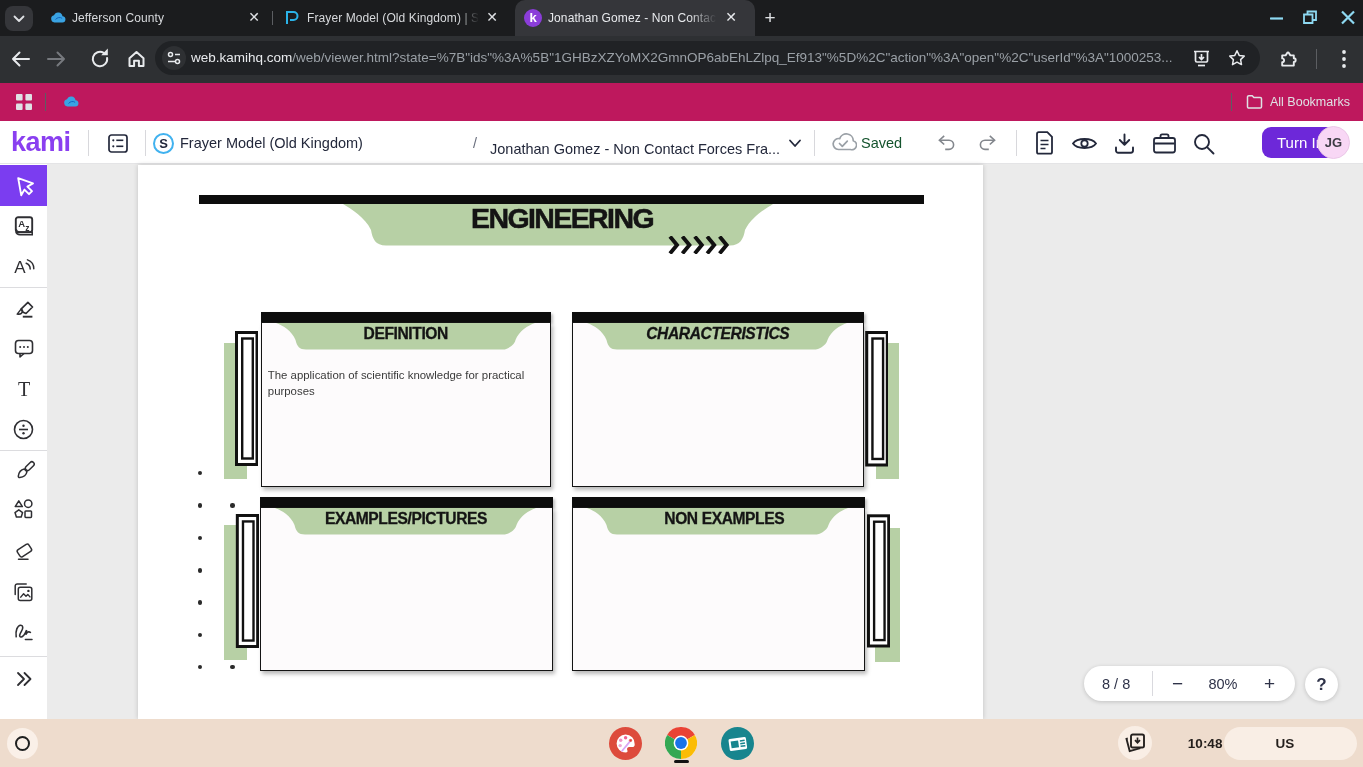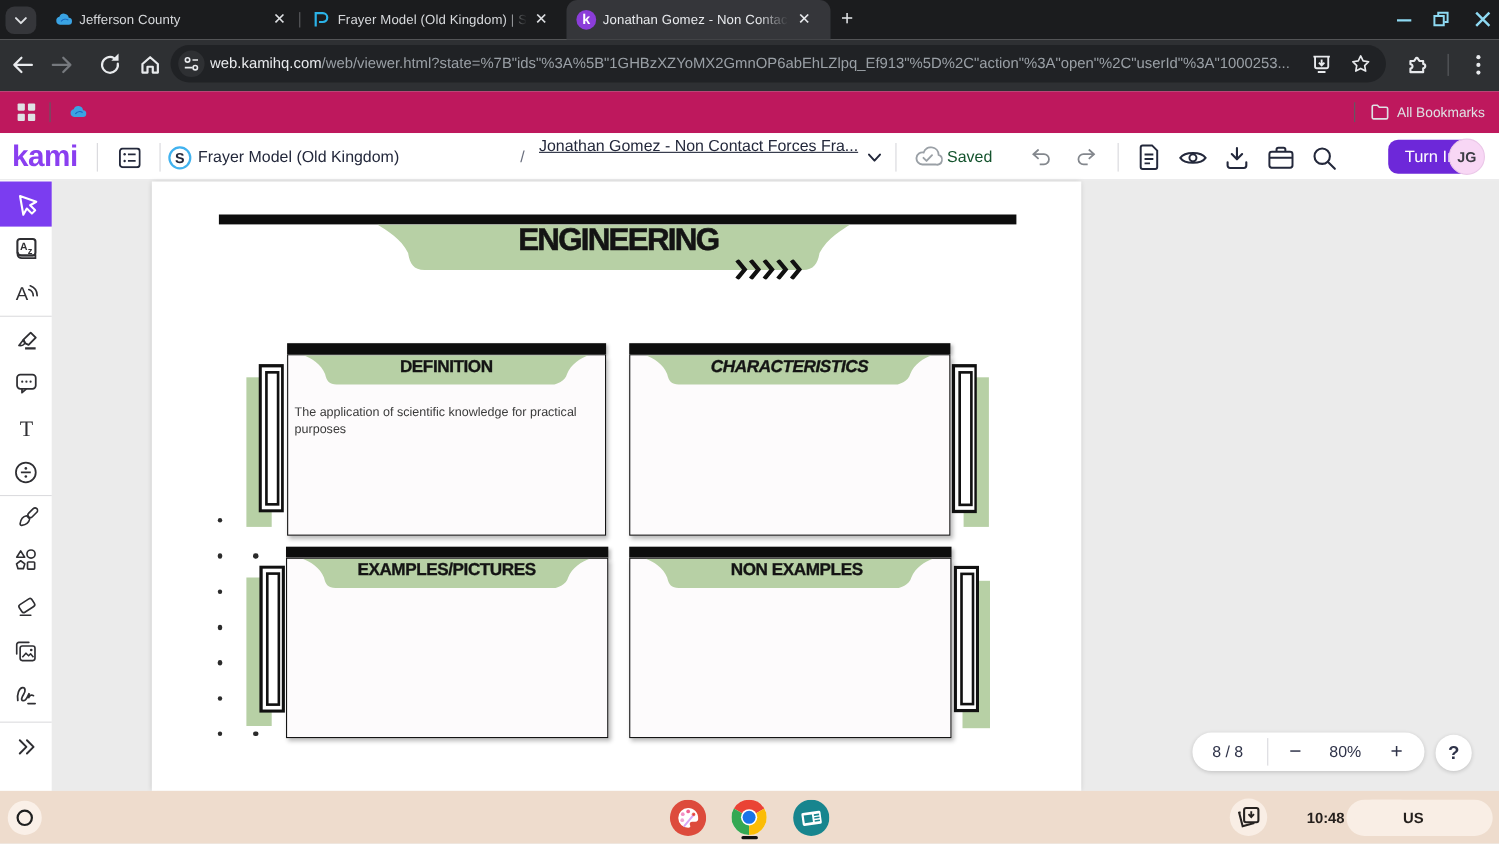--- a/index.html
+++ b/index.html
@@ -161,21 +161,21 @@
       <rect x="1" y="1" width="18" height="17" rx="2.5" fill="none" stroke="#23283b" stroke-width="1.7"></rect>
       <circle cx="5.3" cy="6.3" r="1.1" fill="#23283b"></circle>
         <path d="M8.3 6.3 h7" stroke="#23283b" stroke-width="1.6"></path>
       <circle cx="5.3" cy="12.3" r="1.1" fill="#23283b"></circle>
         <path d="M8.3 12.3 h7" stroke="#23283b" stroke-width="1.6"></path>
     </svg>
     <div class="ksep" style="left:145px;"></div>
     <div class="abs" style="left:153px;top:12px;width:21px;height:21px;border-radius:50%;border:2px solid #41b2ef;color:#23283b;font-weight:bold;font-size:13px;text-align:center;line-height:17px;">S</div>
     <div class="abs ktitle" style="left:180px;top:14px;">Frayer Model (Old Kingdom)</div>
     <div class="abs ktitle" style="left:473px;top:14px;color:#6a6f7e;">/</div>
-    <div class="abs ktitle" style="left:490px;top:4px;text-decoration:underline;">Jonathan Gomez - Non Contact Forces Fra...</div>
+    <div class="abs ktitle" style="left:490px;top:20px;">Jonathan Gomez - Non Contact Forces Fra...</div>
     <svg class="abs" style="left:787px;top:17px;" width="16" height="11" viewBox="0 0 16 11">
         <path d="M3 2.5 L8 8 L13 2.5" stroke="#23283b" stroke-width="1.8" fill="none" stroke-linecap="round" stroke-linejoin="round"></path>
       </svg>
     <div class="ksep" style="left:814px;"></div>
     <svg class="abs" style="left:830px;top:12px;" width="27" height="20" viewBox="0 0 27 20">
       <path d="M20.5 16.5 h-12 a5.5 5.5 0 1 1 1.2-10.9 a7 7 0 0 1 13.6 2.1 a4.4 4.4 0 0 1 -2.8 8.8z" fill="none" stroke="#9aa0a6" stroke-width="1.7"></path>
       <path d="M9.5 10.5 l2.8 2.8 l5-5.2" stroke="#9aa0a6" stroke-width="1.7" fill="none" stroke-linecap="round" stroke-linejoin="round"></path>
     </svg>
     <div class="abs" style="left:861px;top:14px;font-size:14.5px;color:#14532d;">Saved</div>
     <svg class="abs" style="left:938px;top:13.5px;" width="18" height="16" viewBox="0 0 18 16">

